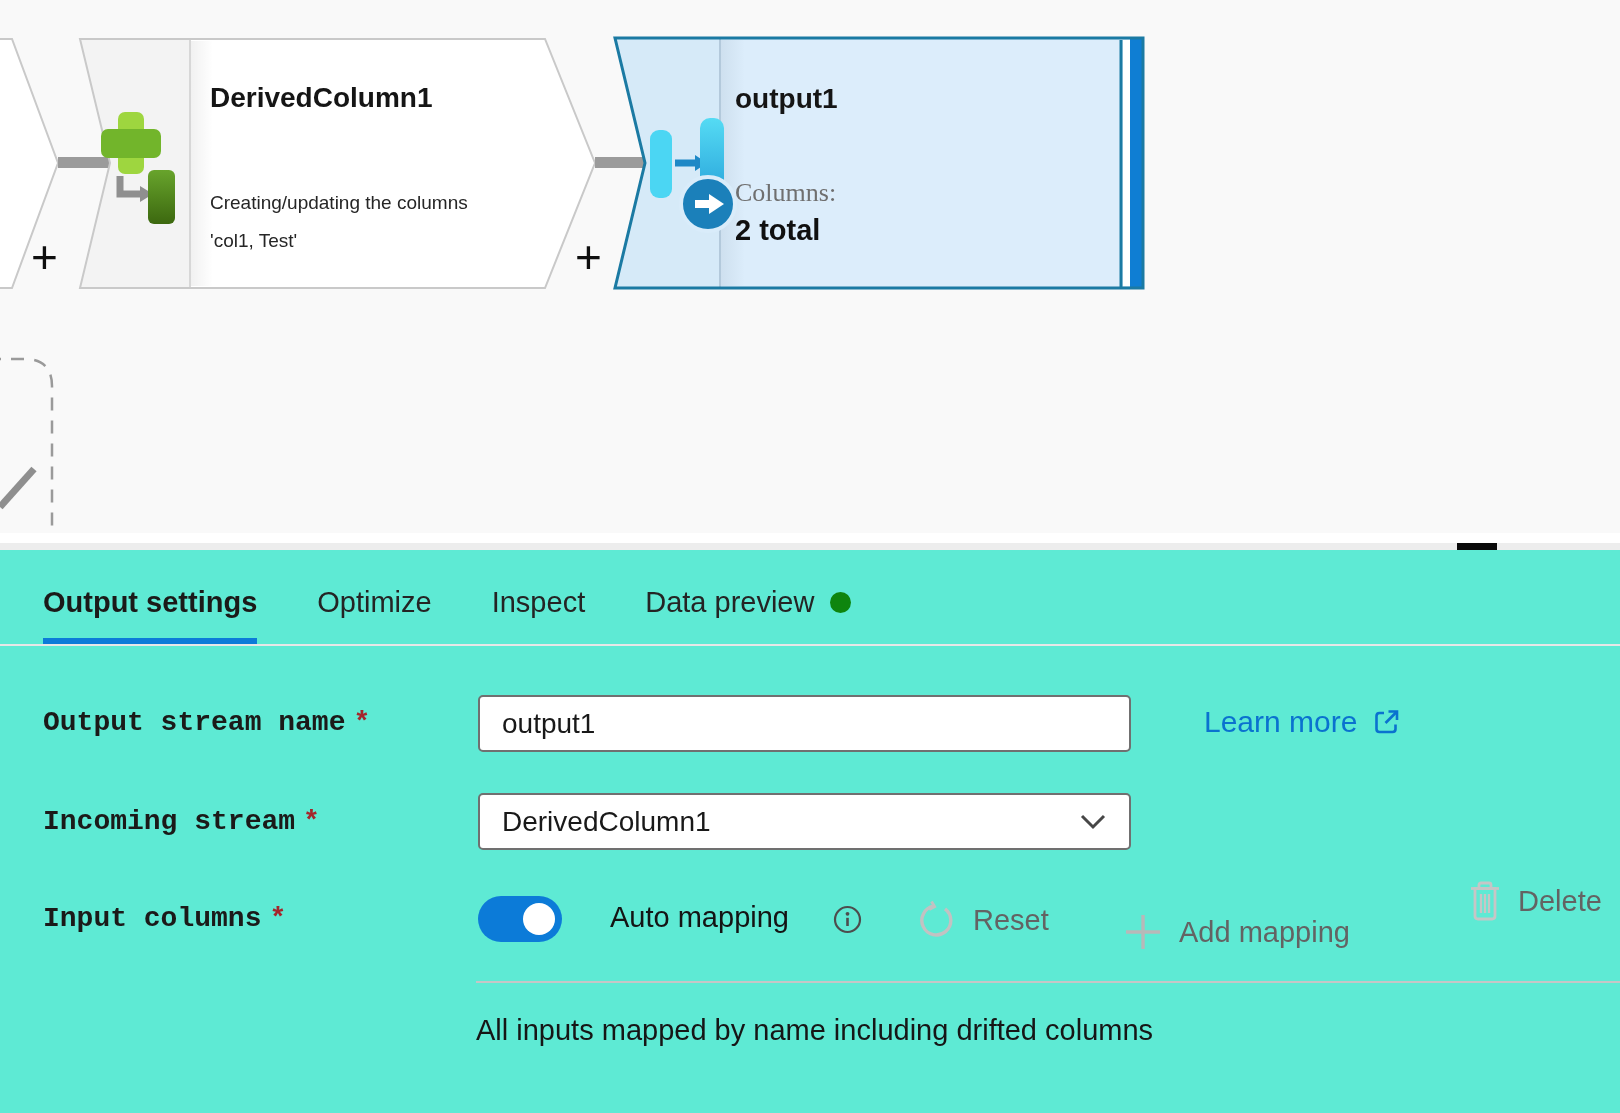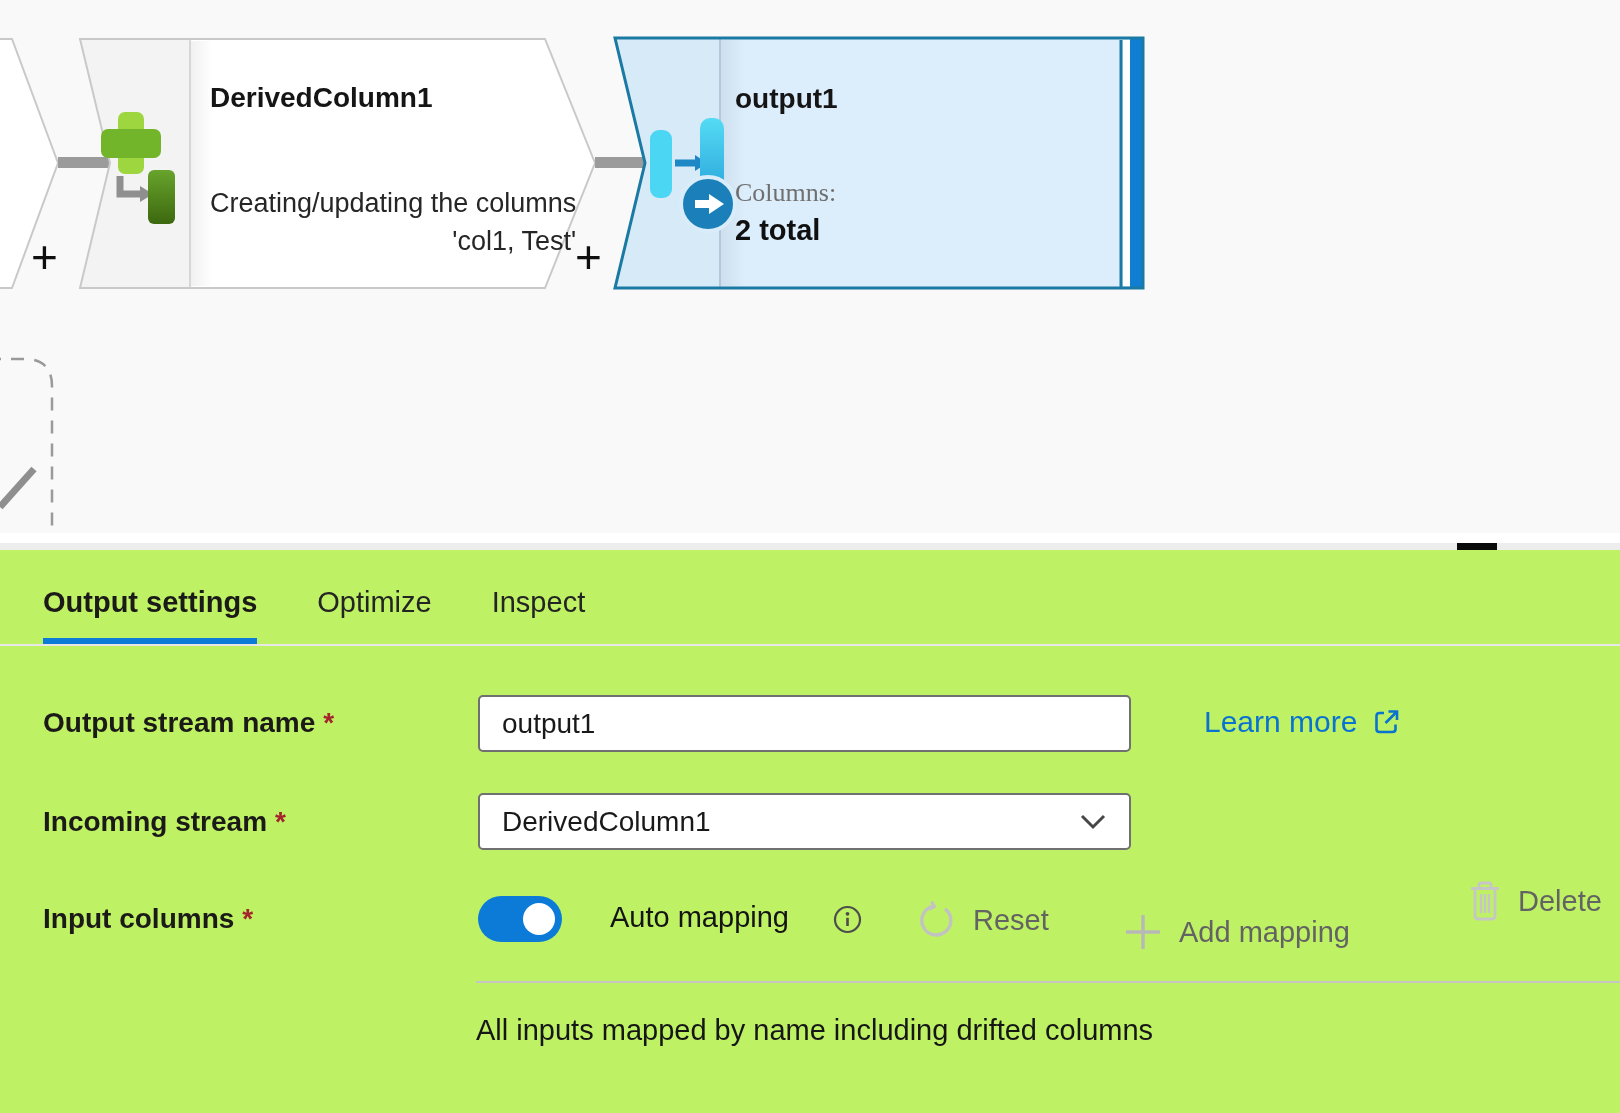--- a/index.html
+++ b/index.html
@@ -4,39 +4,39 @@
 <style>
   html,body{margin:0;padding:0;background:#ffffff;}
   .screen{position:relative;width:1620px;height:1113px;overflow:hidden;
           font-family:"Liberation Sans",sans-serif;background:#ffffff;color:#1b1a19;}
 
   
   .canvas{position:absolute;left:0;top:0;width:1620px;height:533px;background:#f9f9f9;}
   .canvas svg.graph{position:absolute;left:0;top:0;}
   .abs{position:absolute;}
   .node-title{font-size:28px;font-weight:700;color:#151515;}
-  .node-desc{font-size:27px;line-height:38px;color:#262626;text-align:right;}
+  .node-desc{font-size:19px;line-height:38px;color:#262626;}
   .plus{font-size:46px;line-height:46px;color:#0f0f0f;}
   .columns-label{font-size:26px;color:#6f6f6f;}
   .columns-value{font-size:29px;font-weight:700;color:#101010;}
 
   
   .canvas-gap{position:absolute;left:0;top:533px;width:1620px;height:10px;background:#ffffff;}
   .hscroll{position:absolute;left:0;top:543px;width:1620px;height:7px;background:#ededed;}
   .hscroll .thumb{position:absolute;left:1457px;top:0;width:40px;height:7px;background:#0a0a0a;}
 
   
-  .panel{position:absolute;left:0;top:550px;width:1620px;height:563px;background:#bef264;}
+  .panel{position:absolute;left:0;top:550px;width:1620px;height:563px;background:#5eead4;}
   .tabs{display:flex;gap:60px;padding:34px 0 0 43px;border-bottom:2px solid #e7e7e7;}
   .tab{display:flex;align-items:center;font-size:29px;line-height:36px;color:#242424;
        padding-bottom:24px;cursor:pointer;}
   .tab--active{font-weight:700;color:#1b1a19;padding-bottom:18px;border-bottom:6px solid #0c7bd8;}
   .status-dot{width:21px;height:21px;border-radius:50%;background:#0e850e;margin-left:16px;}
 
-  .form-label{position:absolute;left:43px;font-size:28px;font-weight:600;color:#1b1a19;line-height:34px;}
+  .form-label{position:absolute;left:43px;font-size:28px;font-weight:600;color:#1b1a19;line-height:34px;font-family:Liberation Mono, monospace;}
   .req{color:#a4262c;margin-left:8px;font-weight:600;}
 
   .textbox{position:absolute;left:478px;width:653px;height:57px;box-sizing:border-box;
            border:2px solid #707070;border-radius:5px;background:#fff;font-family:"Liberation Sans",sans-serif;
            font-size:28px;color:#191919;padding:0 22px;outline:none;}
   .select{position:absolute;left:478px;width:653px;height:57px;box-sizing:border-box;
           border:2px solid #707070;border-radius:5px;background:#fff;display:flex;align-items:center;
           padding:0 22px;font-size:28px;color:#191919;cursor:pointer;}
   .select .chev{margin-left:auto;}
 
@@ -153,20 +153,24 @@
     <div class="tabs">
       <div class="tab tab--active">
         <span>Output settings</span>
       </div>
       <div class="tab">
         <span>Optimize</span>
       </div>
       <div class="tab">
         <span>Inspect</span>
       </div>
+      <div class="tab">
+        <span>Data preview</span>
+        <span class="status-dot"></span>
+      </div>
     </div>
 
     <div class="form-label" style="top:156px;">
       <span>Output stream name</span><span class="req">*</span>
     </div>
     <input class="textbox" style="top: 145px;" type="text" value="output1">
     <div class="learnmore">
       <span>Learn more</span>
       <svg width="31" height="31" viewBox="0 0 31 31">
         <path d="M13 6 H8.5 C6.6 6 5.5 7.1 5.5 9 V22 C5.5 23.9 6.6 25 8.5 25 H21.5 C23.4 25 24.5 23.9 24.5 22 V17.5" fill="none" stroke="#0a72cf" stroke-width="2.6"></path>

